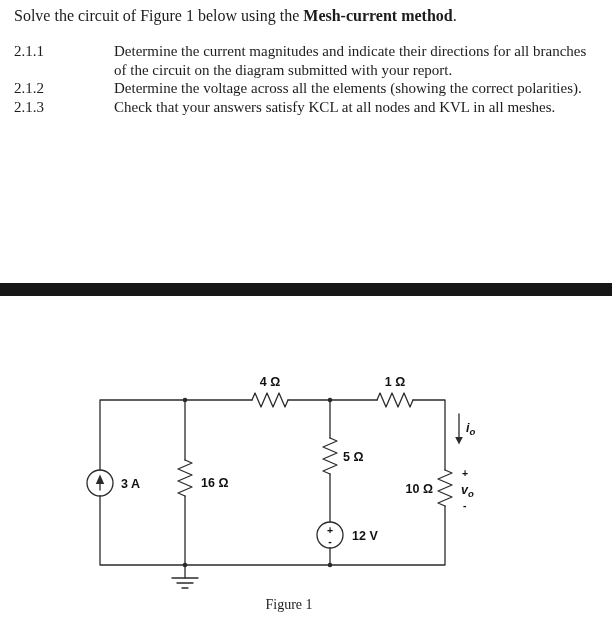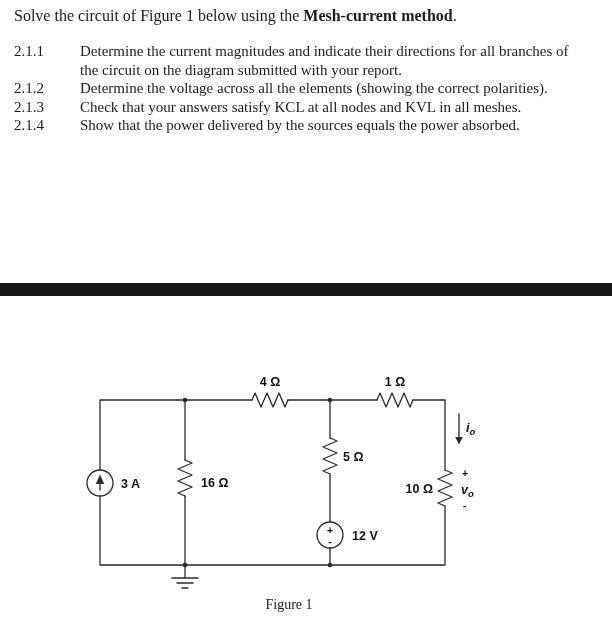--- a/index.html
+++ b/index.html
@@ -14,21 +14,21 @@
   .intro {
     position:absolute; top:7px; left:14px; width:584px;
     font-size:16px; line-height:18.5px;
   }
   .intro b { font-weight:700; }
 
   .items {
     position:absolute; top:42px; left:14px; width:576px;
     font-size:15px; line-height:18.5px;
   }
-  .item { display:flex; }
+  .item { display:flex;gap:34px; }
   .item .num { flex:0 0 46px; }
   .item .txt { flex:1;margin-left:20px; }
 
   .divider {
     position:absolute; top:283px; left:0; width:612px; height:13px;
     background:#161616;
   }
 
   .circuit { position:absolute; top:348px; left:0; }
 
@@ -60,24 +60,20 @@
       <span class="num">2.1.1</span>
       <span class="txt">Determine the current magnitudes and indicate their directions for all branches of the circuit on the diagram submitted with your report.</span>
     </div>
     <div class="item">
       <span class="num">2.1.2</span>
       <span class="txt">Determine the voltage across all the elements (showing the correct polarities).</span>
     </div>
     <div class="item">
       <span class="num">2.1.3</span>
       <span class="txt">Check that your answers satisfy KCL at all nodes and KVL in all meshes.</span>
-    </div>
-    <div class="item">
-      <span class="num">2.1.4</span>
-      <span class="txt">Show that the power delivered by the sources equals the power absorbed.</span>
     </div>
   </div>
 
   <div class="divider"></div>
 
   <svg class="circuit" width="612" height="252" viewBox="0 348 612 252" xmlns="http://www.w3.org/2000/svg">
 
     <g stroke="#2b2b2b" stroke-width="1.3" fill="none" stroke-linecap="round" stroke-linejoin="round">
       <path d="
         M 100,400 H 252  M 288,400 H 377  M 413,400 H 445

